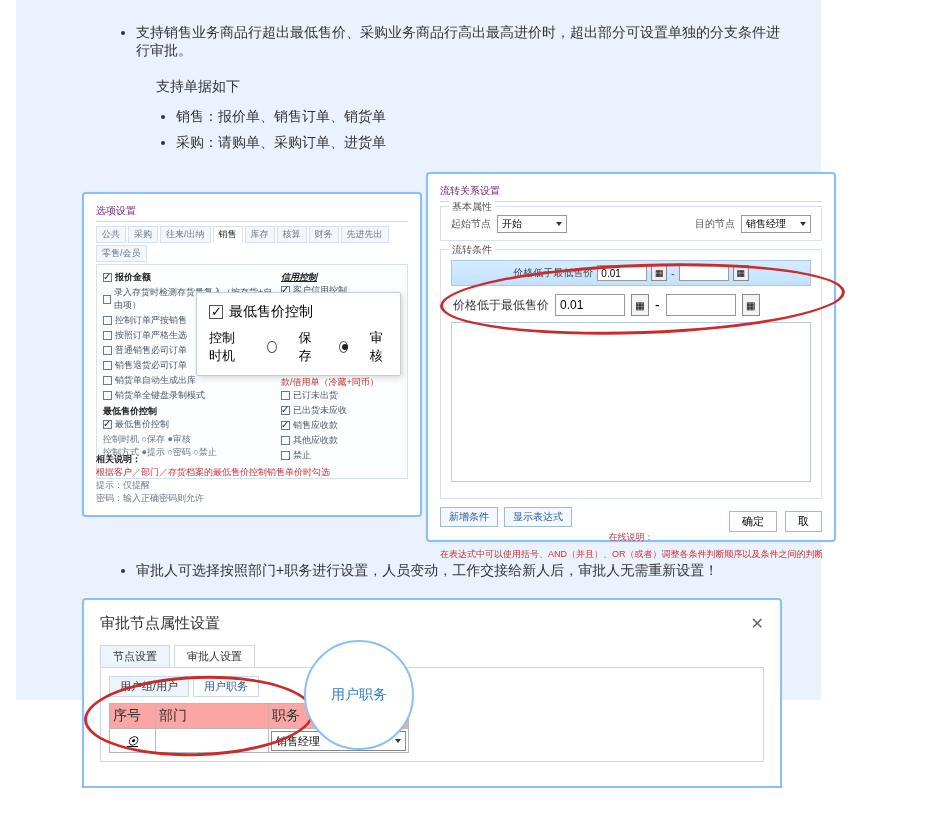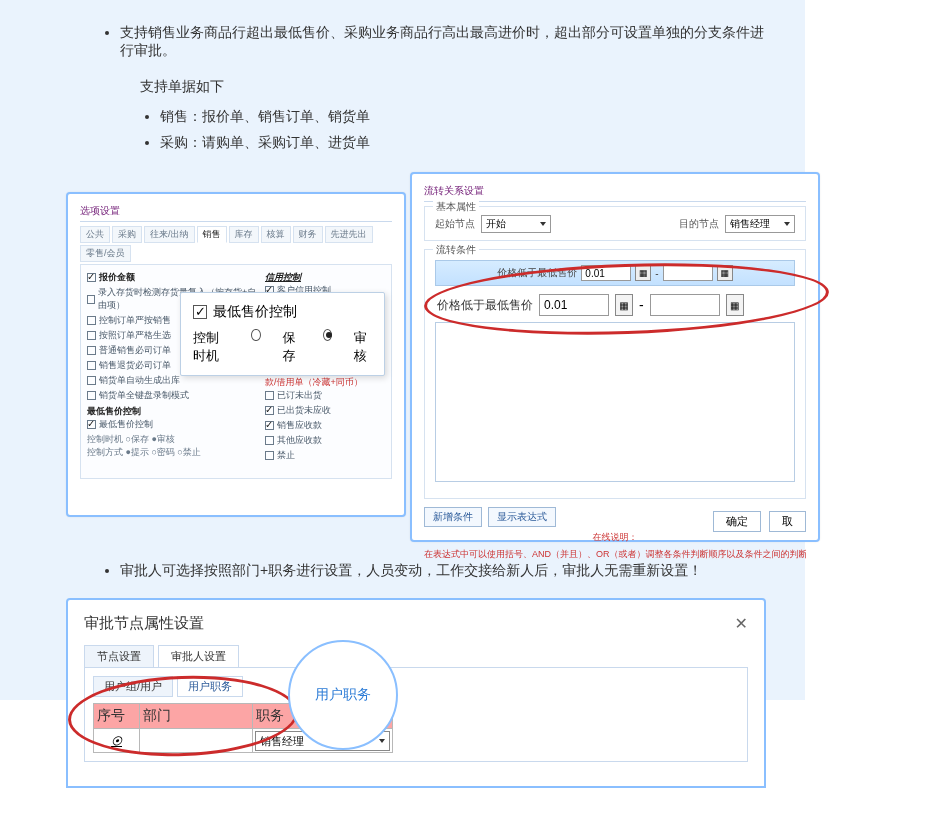--- a/index.html
+++ b/index.html
@@ -9,21 +9,21 @@
     font-family: "Microsoft YaHei", Arial, sans-serif;
     font-size: 14px;
     background: #fff;
     width: 941px;
     height: 820px;
     overflow: hidden;
     position: relative;
   }
   .main-region {
     position: absolute;
-    top: 0; left: 0;
+    top: 0; left: 16px;
     background: #eaf3fd;
     width: 805px;
     height: 700px;
   }
   .content-pad {
     padding: 24px 40px 0 40px;
   }
   ul.bullets {
     list-style: disc;
     padding-left: 80px;
@@ -79,21 +79,21 @@
     border:1px solid #bcd0e5;
     box-shadow: 2px 2px 6px rgba(0,0,0,0.15);
     padding:10px 12px;
     border-radius:2px;
     z-index:5;
     width: 205px;
   }
   .tooltip-box .ttl-row{ display:flex; align-items:center; gap:6px; margin-bottom:8px;}
   .tooltip-box .chk{ width:14px;height:14px;border:1px solid #555; position:relative;}
   .tooltip-box .chk::after{content:"✓";position:absolute;top:-2px;left:1px;font-size:13px;}
-  .tooltip-box .opt-row{ display:flex; gap:22px;}
+  .tooltip-box .opt-row{ display:flex; align-items:center; gap:22px;}
   .radio{ width:12px;height:12px;border:1px solid #555; border-radius:50%; position:relative; display:inline-block;}
   .radio.on::after{content:"";position:absolute;top:2px;left:2px;width:6px;height:6px;background:#222;border-radius:50%;}
 
   .panel-left .related{ position:absolute; bottom:10px; left:12px; right:12px;}
   .panel-left .related .hl{ color:#c33; font-size:9px;}
 
   
   .fieldset-like{ border:1px solid #d6e2f0; padding:8px 10px; position:relative; margin-bottom:8px;}
   .fieldset-like .legend{position:absolute; top:-7px; left:8px; background:#fff; padding:0 3px; font-size:10px; color:#555;}
   .row-in{ display:flex; align-items:center; gap:6px; margin-bottom:3px;}
@@ -278,20 +278,26 @@
             <div class="chk-row">
                 <span class="box-icon"></span>
                 <span>其他应收款</span>
               </div>
             <div class="chk-row">
                 <span class="box-icon"></span>
                 <span>禁止</span>
               </div>
           </div>
         </div>
+        <div class="related">
+          <div class="bold-micro">相关说明：</div>
+          <div class="hl">根据客户／部门／存货档案的最低售价控制销售单价时勾选</div>
+          <div class="micro">提示：仅提醒</div>
+          <div class="micro">密码：输入正确密码则允许</div>
+        </div>
       </div>
 
       <div class="tooltip-box">
         <div class="ttl-row">
           <span class="chk"></span>
           <span style="font-size:14px;">最低售价控制</span>
         </div>
         <div class="opt-row">
           <span style="font-size:13px;">控制时机</span>
           <span class="radio"></span>

